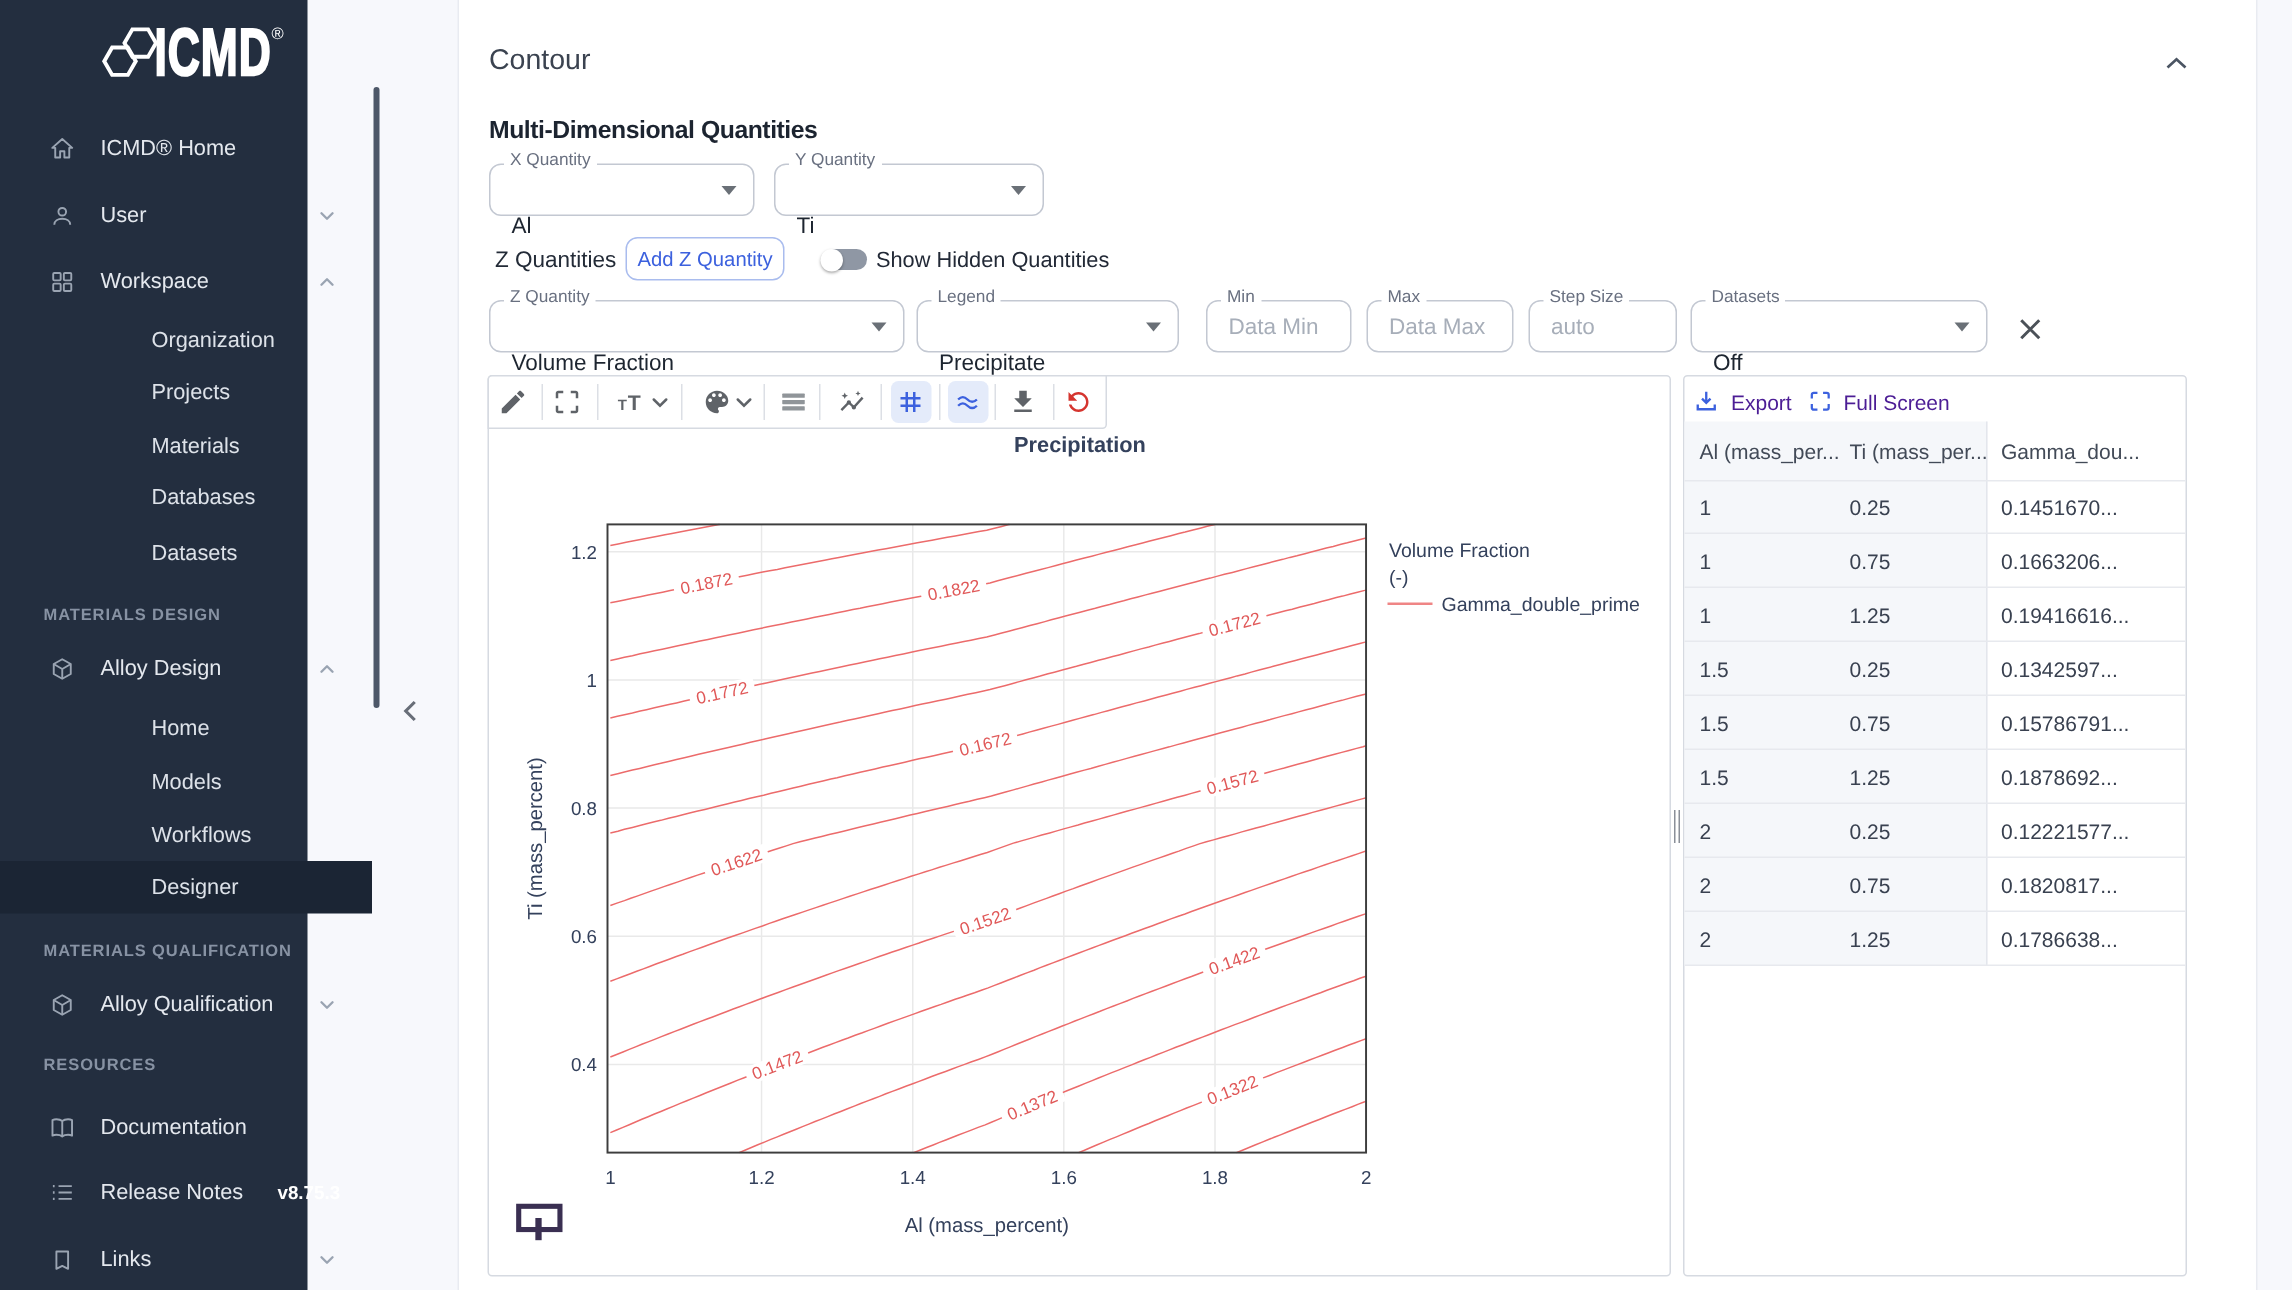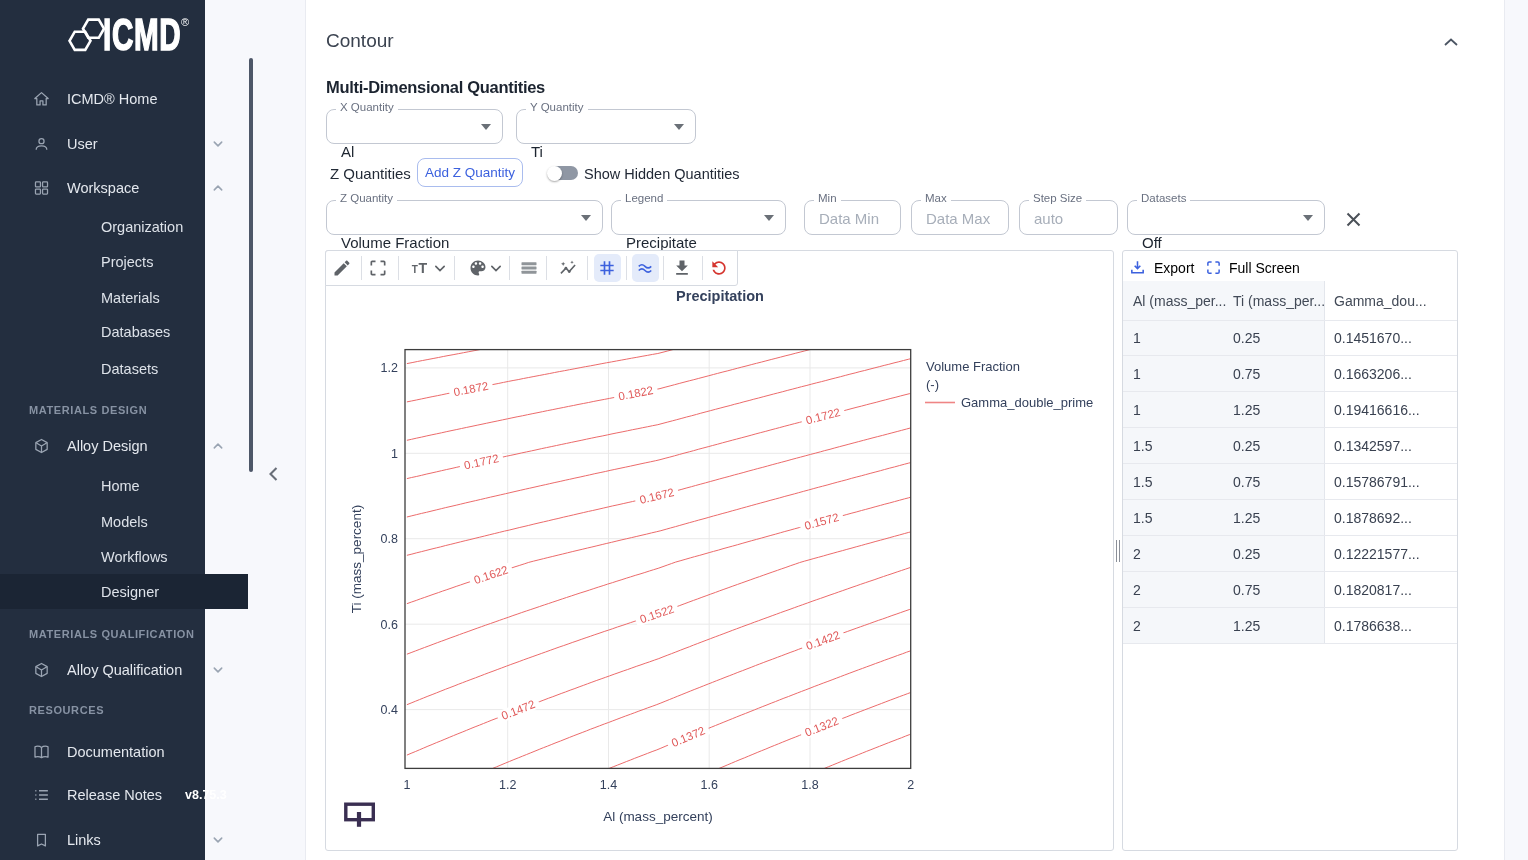--- a/index.html
+++ b/index.html
@@ -33,21 +33,21 @@
 #switch-thumb { position:absolute; left:546.5px; top:165.5px; width:15px; height:15px; border-radius:50%; background:#fff; box-shadow:0 1px 2px rgba(0,0,0,0.35); }
 .shq { position:absolute; left:584px; top:166px; font-size:14.5px; color:#222936; }
 
 #plot-panel { position:absolute; left:325px; top:250px; width:789px; height:601px; background:#fff; border:1px solid #d6dae1; border-radius:3px; }
 #toolbar { position:absolute; left:325px; top:250px; width:413px; height:36px; background:#fff; border:1px solid #d6dae1; border-radius:3px 0 3px 0; }
 .tb-div { position:absolute; top:256px; width:1px; height:24px; background:#dcdfe5; }
 .tb-ico { position:absolute; top:258px; width:20px; height:20px; }
 .tb-hl { position:absolute; top:253.5px; width:27px; height:28px; background:#e4ebfa; border-radius:5px; }
 #divider-handle { position:absolute; left:1116px; top:540px; width:4px; height:22px; border-left:1.5px solid #8a8f98; border-right:1.5px solid #8a8f98; }
 #table-panel { position:absolute; left:1122px; top:250px; width:336px; height:601px; background:#fff; border:1px solid #d6dae1; border-radius:3px; }
-.blue { color:#000000; }
+.blue { color:#4c1d95; }
 #tbl-pin { position:absolute; left:1123px; top:281px; width:202px; height:363px; background:#f5f7fa; border-right:1px solid #e3e6ec; }
 .trow { position:absolute; left:1123px; width:334px; height:36px; border-bottom:1px solid #e7e9ee; }
 .tcell { position:absolute; top:50%; transform:translateY(-50%); font-size:14px; color:#394150; white-space:nowrap; }
 .thead { position:absolute; font-size:14px; color:#424a57; white-space:nowrap; }
 </style>
 </head>
 <body>
 
 <div id="sidebar">
   <div id="designer-hl"></div>

